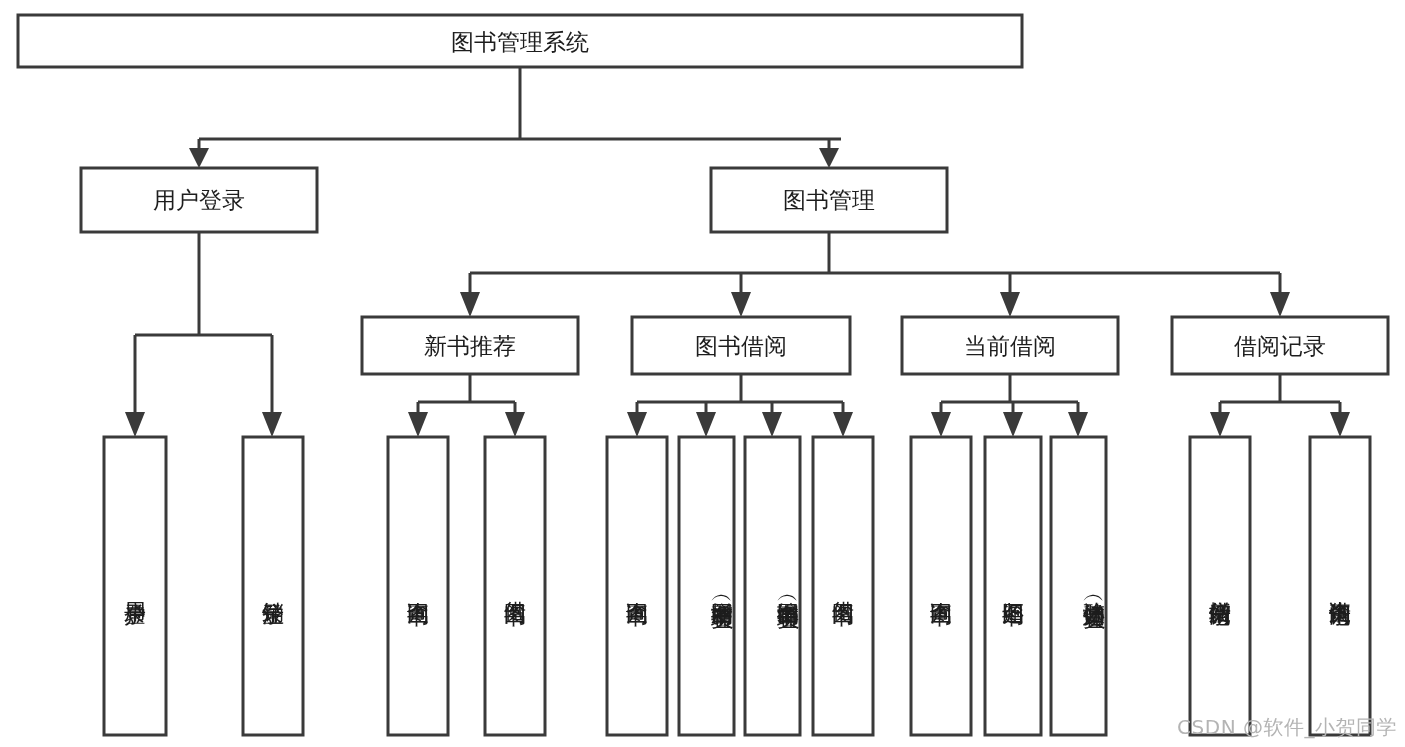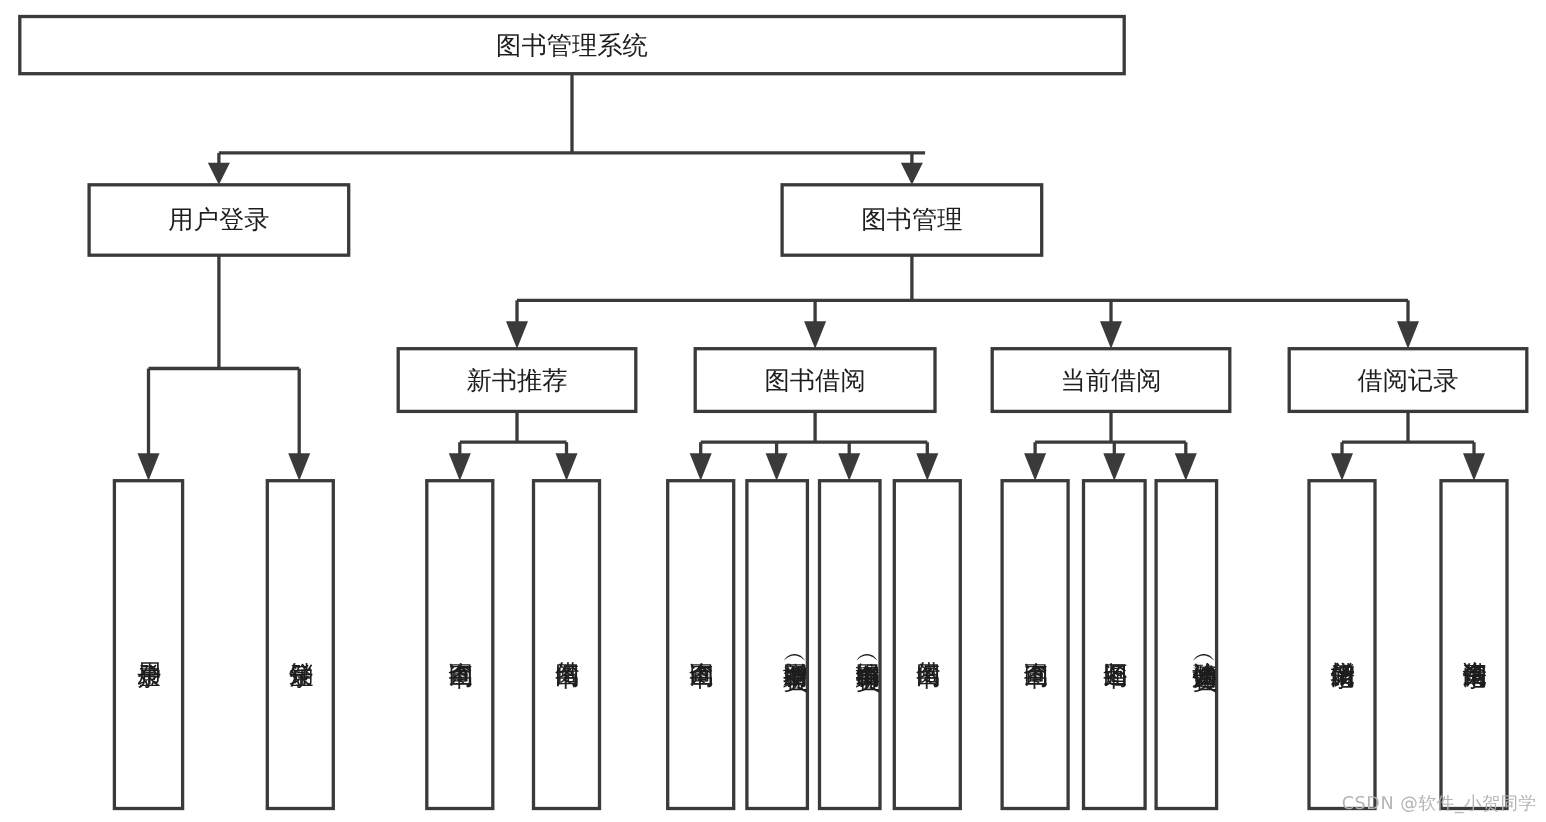--- a/index.html
+++ b/index.html
@@ -54,21 +54,21 @@
     letter-spacing: 1px;
     text-align: center;
     white-space: nowrap;
     font-family: "DejaVu Sans", "Liberation Sans", sans-serif;
     pointer-events: none;
   }
   .watermark {
     position: absolute;
     right: 8px;
     bottom: 6px;
-    font-size: 16px;
+    font-size: 20px;
     color: #b4b4b4;
     font-family: "DejaVu Sans", "Liberation Sans", sans-serif;
     letter-spacing: 0.5px;
     white-space: nowrap;
   }
 </style>
 </head>
 <body>
 
 <div id="diagram-root">

